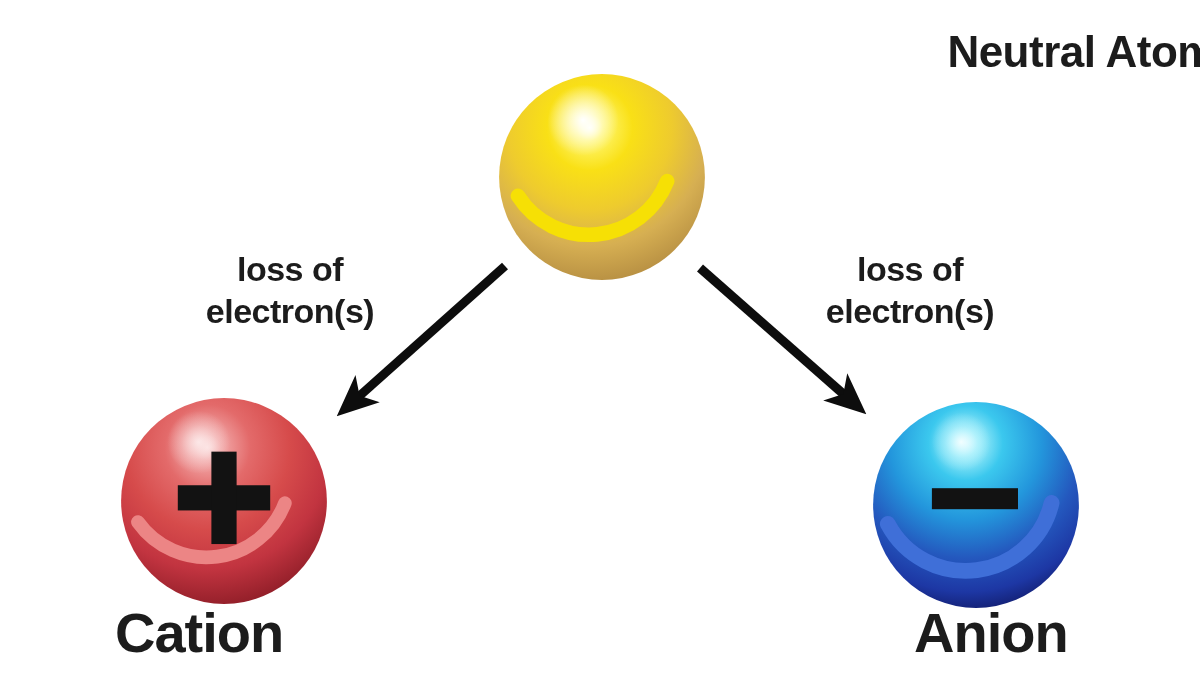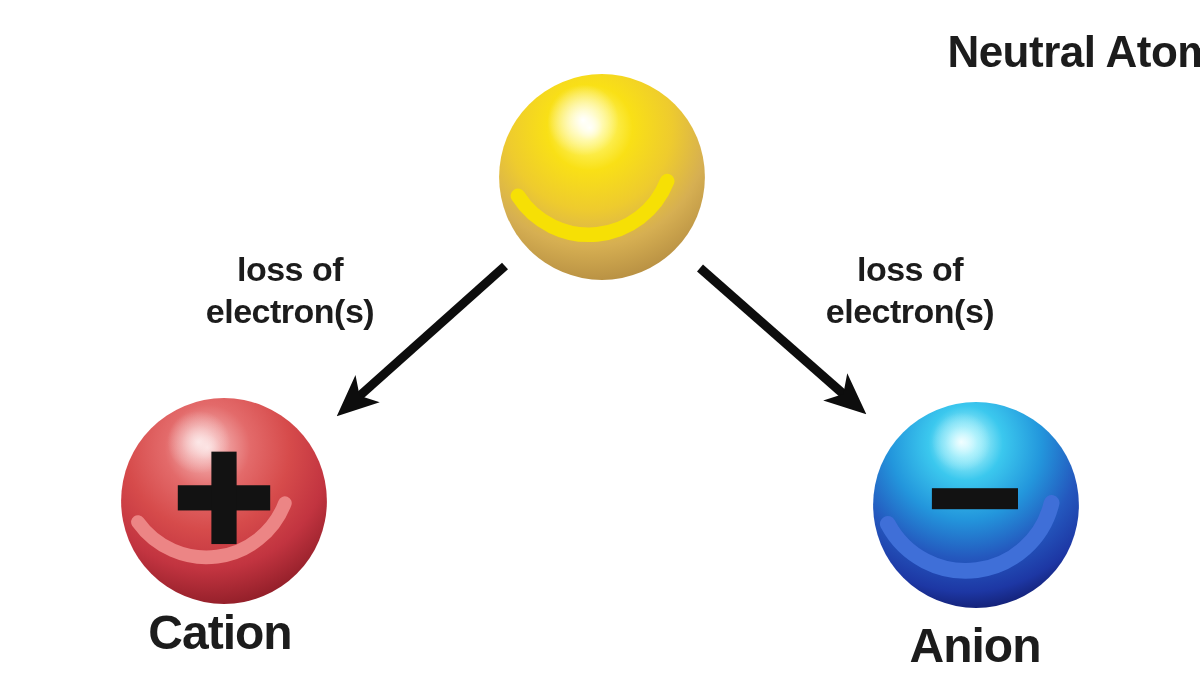--- a/index.html
+++ b/index.html
@@ -25,26 +25,26 @@
   .process-label{
     position:absolute;width:220px;
     text-align:center;
     font-size:34px;font-weight:bold;letter-spacing:-0.5px;
     line-height:42px;color:#1c1c1c;
   }
   #loss-label{left:180px;top:248px;}
   #gain-label{left:800px;top:248px;}
   .ion-label{
     position:absolute;width:210px;
-    text-align:center;
-    font-size:48px;font-weight:bold;letter-spacing:-1px;
+    text-align:left;
+    font-size:56px;font-weight:bold;letter-spacing:-1px;
     line-height:50px;color:#1c1c1c;
   }
   #cation-label{left:115px;top:608px;}
-  #anion-label{left:870px;top:608px;margin-top:13px;}
+  #anion-label{left:914px;top:608px;}
   #arrows{position:absolute;left:0;top:0;width:1200px;height:675px;pointer-events:none;}
   .sr{position:absolute;width:1px;height:1px;overflow:hidden;clip:rect(0 0 0 0);white-space:nowrap;}
 </style>
 </head>
 <body>
 
 <div id="canvas">
 
   <h1 class="title">Neutral Atom</h1>
 

